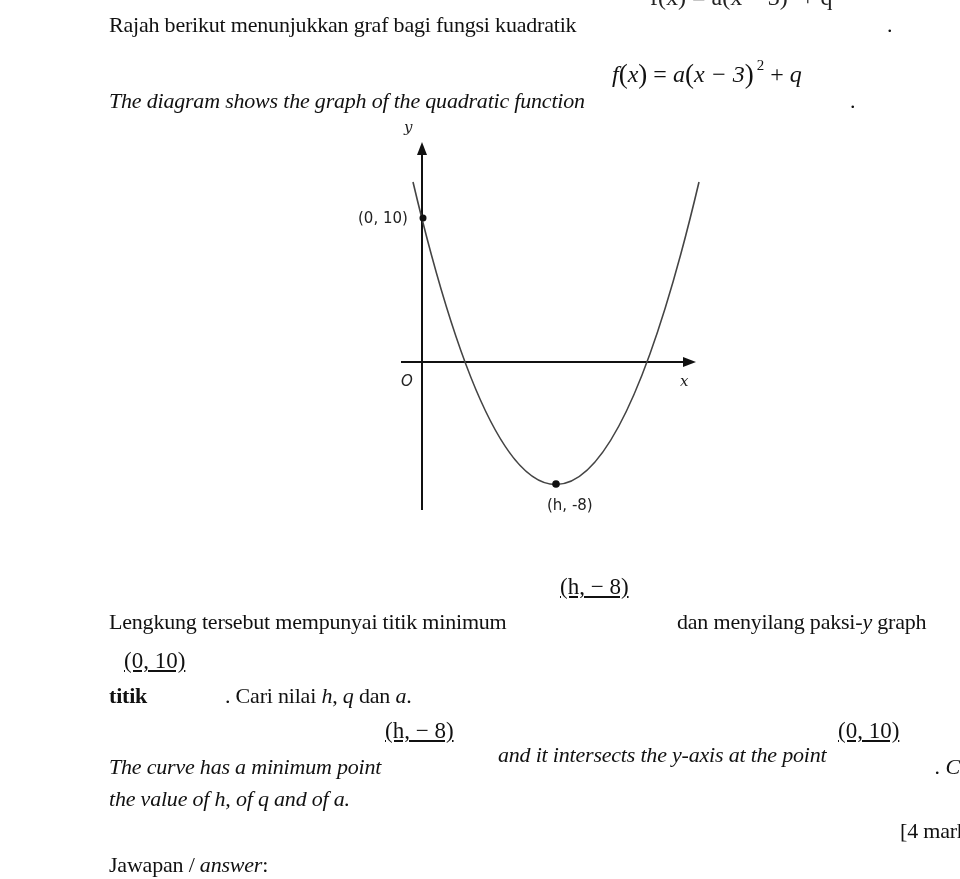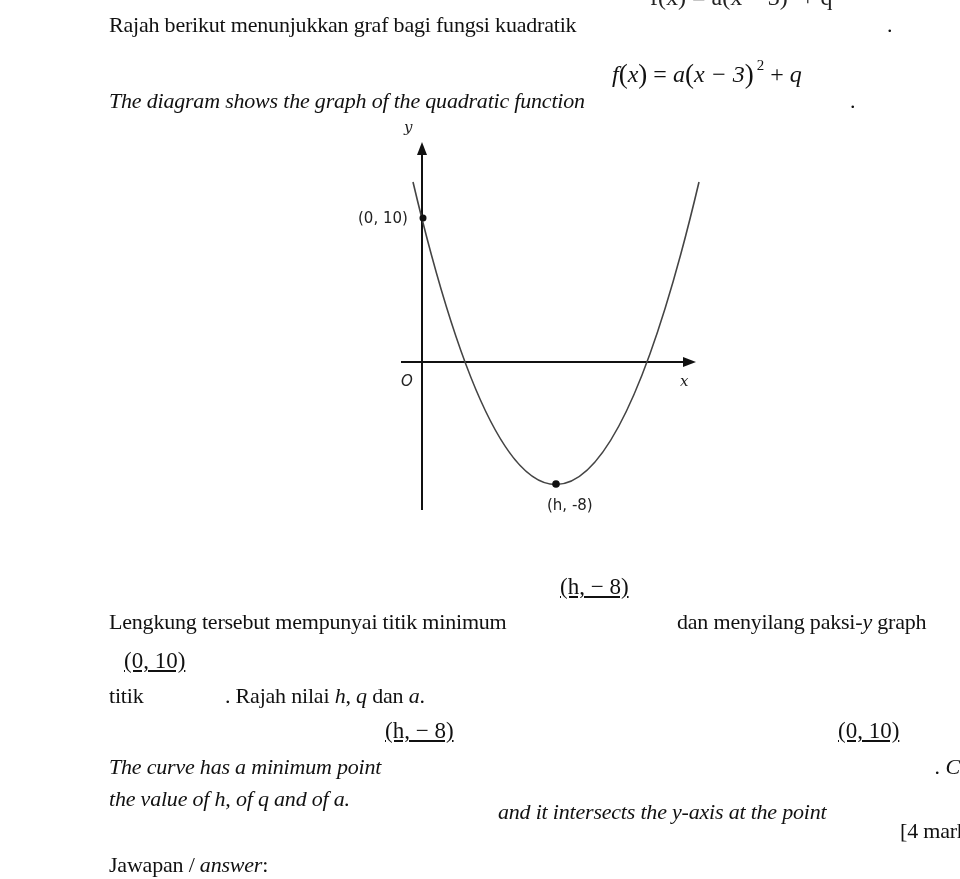--- a/index.html
+++ b/index.html
@@ -75,29 +75,29 @@
 <div class="diag-label it" style="left:401px; top:372px;">O</div>
 <div class="diag-label" style="left:358px; top:209px;">(0, 10)</div>
 <div class="diag-label" style="left:547px; top:496px;">(h, -8)</div>
 
 <div class="abs math-small" style="left:560px; top:574px; font-size:23px;">(h, − 8)</div>
 <div class="abs txt" style="left:77px; top:609px;">Lengkung tersebut mempunyai titik minimum</div>
 <div class="abs txt" style="left:645px; top:609px;">
   <span>dan menyilang paksi-</span><span class="it">y</span><span> graph</span>
 </div>
 <div class="abs math-small" style="left:124px; top:648px; font-size:23px;">(0, 10)</div>
-<div class="abs txt" style="left:77px; top:683px;">titik</div>
+<div class="abs txt" style="left:77px; top:683px;font-weight:bold;">titik</div>
 <div class="abs txt" style="left:193px; top:683px;">
-  <span>. Rajah nilai </span><span class="it">h</span><span>, </span><span class="it">q</span><span> dan </span><span class="it">a</span><span>.</span>
+  <span>. Cari nilai </span><span class="it">h</span><span>, </span><span class="it">q</span><span> dan </span><span class="it">a</span><span>.</span>
 </div>
 
 <div class="abs math-small" style="left:385px; top:718px; font-size:23px;">(h, − 8)</div>
 <div class="abs math-small" style="left:838px; top:718px; font-size:23px;">(0, 10)</div>
 <div class="abs txt it" style="left:77px; top:754px;">The curve has a minimum point</div>
-<div class="abs txt it" style="left:466px; top:799px;">and it intersects the y-axis at the point</div>
+<div class="abs txt it" style="left:466px; top:742px;">and it intersects the y-axis at the point</div>
 <div class="abs txt it" style="left:903px; top:754px;">. Cari</div>
 <div class="abs txt it" style="left:77px; top:786px;">the value of h, of q and of a.</div>
 
 <div class="abs txt" style="left:868px; top:818px;">[4 markah]</div>
 
 <div class="abs txt" style="left:77px; top:852px;">
   <span>Jawapan / </span><span class="it">answer</span><span>:</span>
 </div>
 
 </body></html>

